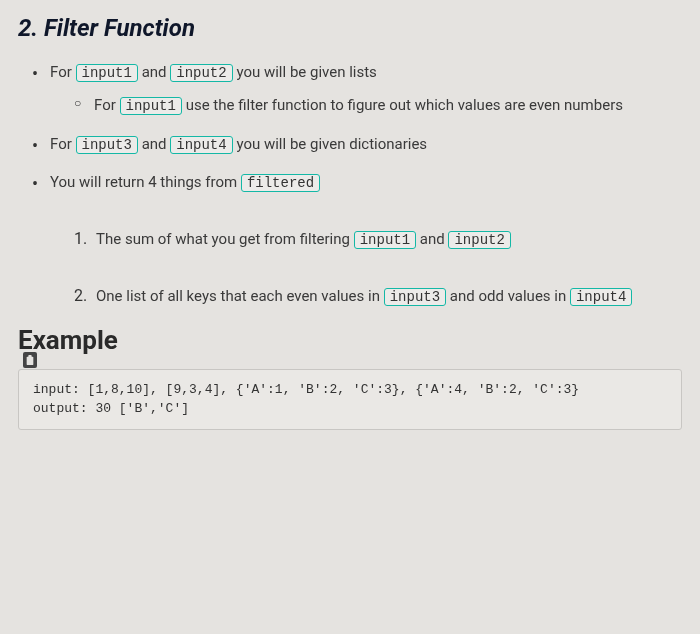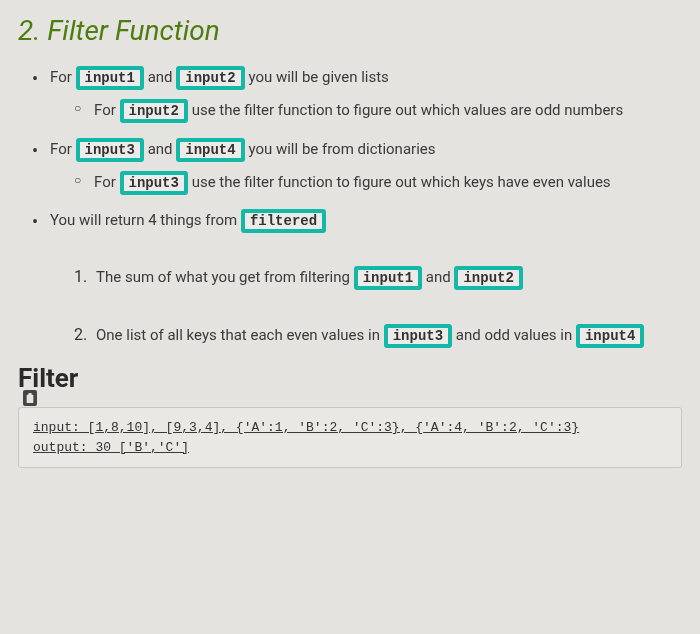--- a/index.html
+++ b/index.html
@@ -11,23 +11,23 @@
       width: 700px;
       height: 634px;
       background: #e5e3e0;
       font-family: -apple-system, BlinkMacSystemFont, "Segoe UI", Roboto, sans-serif;
       color: #3a3a3a;
       padding: 14px 18px;
       overflow: hidden;
     }
     .section-title {
       font-style: italic;
-      color: #4d7c0f;
-      font-size: 28px;
-      font-weight: 400;
+      color: #0f172a;
+      font-size: 24px;
+      font-weight: 700;
       margin-bottom: 18px;
     }
     .main-list {
       list-style: none;
       padding-left: 14px;
     }
     .main-list > li {
       position: relative;
       padding-left: 18px;
       margin-bottom: 14px;
@@ -75,41 +75,39 @@
     }
     .ord-list > li::before {
       content: counter(ordcount) ".";
       position: absolute;
       left: 0;
       color: #333;
     }
     code.inline {
       font-family: "SFMono-Regular", Consolas, "Liberation Mono", Menlo, monospace;
       background: #ecebe9;
-      border: 4px solid #14b8a6;
+      border: 1px solid #14b8a6;
       border-radius: 3px;
       padding: 0 5px;
       font-size: 14px;
       color: #333;
-      font-weight: bold;
     }
     .example-heading {
       font-size: 26px;
       font-weight: 700;
       color: #2a2a2a;
       margin-top: 16px;
       margin-bottom: 14px;
     }
     .code-block-wrap {
       position: relative;
       border: 1px solid #c8c6c3;
       background: #eae8e5;
       border-radius: 3px;
       padding: 10px 14px;
-      text-decoration: underline;
     }
     .clipboard-icon {
       position: absolute;
       top: -18px;
       left: 4px;
       width: 14px;
       height: 16px;
       background: #444;
       border-radius: 2px;
       display: flex;
@@ -135,49 +133,46 @@
 </head>
 <body>
 
 <div class="section-title">2. Filter Function</div>
 
 <ul class="main-list">
   <li>
     <span class="txt">For </span><code class="inline">input1</code><span class="txt"> and </span><code class="inline">input2</code><span class="txt"> you will be given lists</span>
     <ul class="sub-list">
       <li>
-        <span class="txt">For </span><code class="inline">input2</code><span class="txt"> use the filter function to figure out which values are odd numbers</span>
+        <span class="txt">For </span><code class="inline">input1</code><span class="txt"> use the filter function to figure out which values are even numbers</span>
       </li>
     </ul>
   </li>
 
   <li>
-    <span class="txt">For </span><code class="inline">input3</code><span class="txt"> and </span><code class="inline">input4</code><span class="txt"> you will be from dictionaries</span>
+    <span class="txt">For </span><code class="inline">input3</code><span class="txt"> and </span><code class="inline">input4</code><span class="txt"> you will be given dictionaries</span>
     <ul class="sub-list">
-      <li>
-        <span class="txt">For </span><code class="inline">input3</code><span class="txt"> use the filter function to figure out which keys have even values</span>
-      </li>
     </ul>
   </li>
 
   <li>
     <span class="txt">You will return 4 things from </span><code class="inline">filtered</code>
     <ol class="ord-list">
       <li>
         <span class="txt">The sum of what you get from filtering </span><code class="inline">input1</code><span class="txt"> and </span><code class="inline">input2</code>
       </li>
       <li>
         <span class="txt">One list of all keys that each even values in </span><code class="inline">input3</code><span class="txt"> and odd values in </span><code class="inline">input4</code>
       </li>
     </ol>
   </li>
 
 </ul>
 
-<div class="example-heading">Filter</div>
+<div class="example-heading">Example</div>
 
 <div class="code-block-wrap">
   <div class="clipboard-icon">
     <svg viewBox="0 0 12 14">
         <rect x="2" y="3" width="8" height="10" rx="1"></rect>
         <rect x="4" y="1" width="4" height="3" rx="1"></rect>
       </svg>
   </div>
   <div class="code-block">input: [1,8,10], [9,3,4], {'A':1, 'B':2, 'C':3}, {'A':4, 'B':2, 'C':3}
 output: 30 ['B','C']</div>

